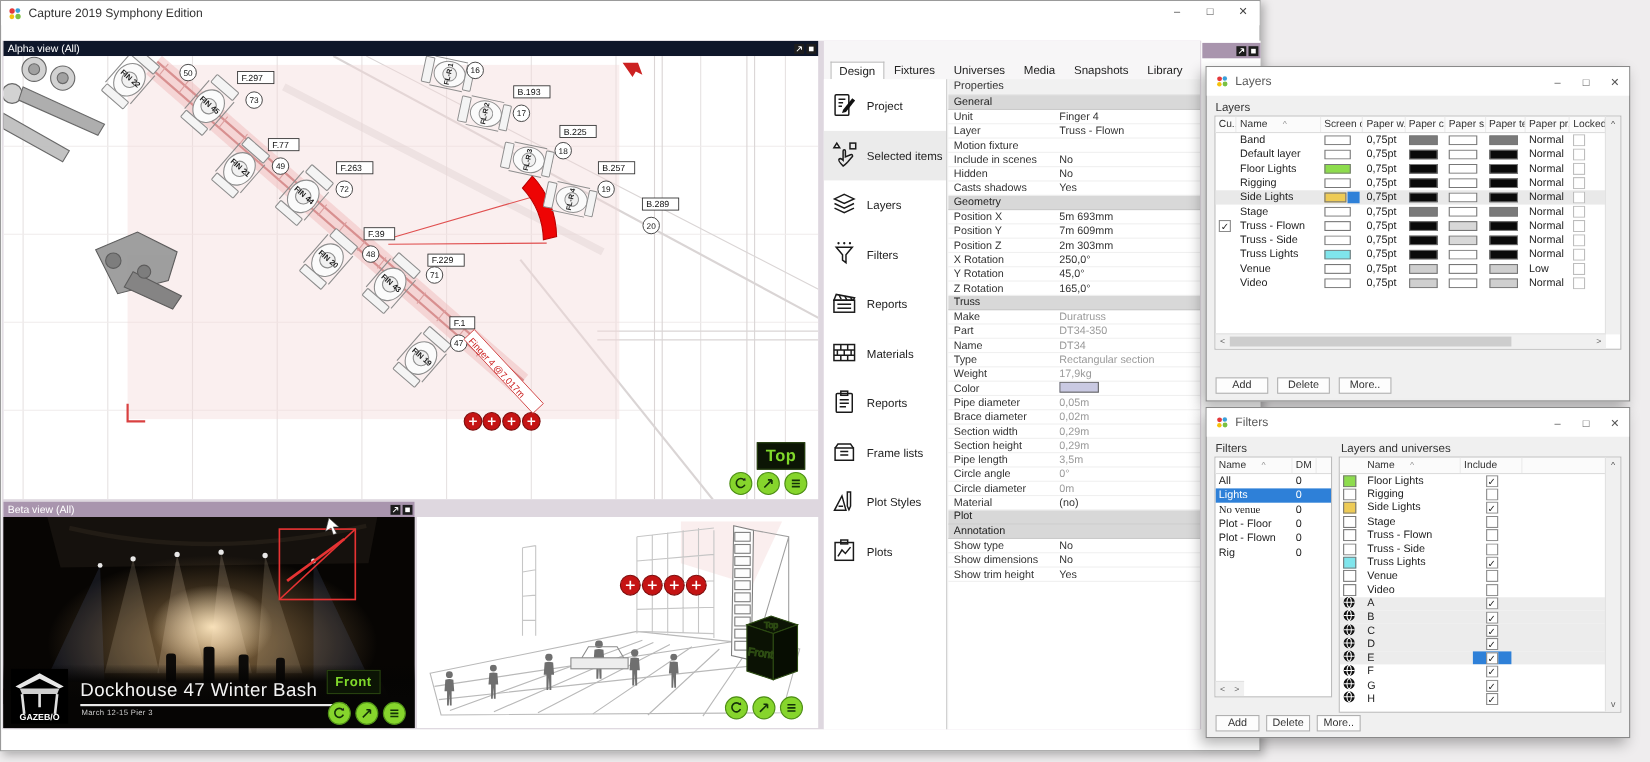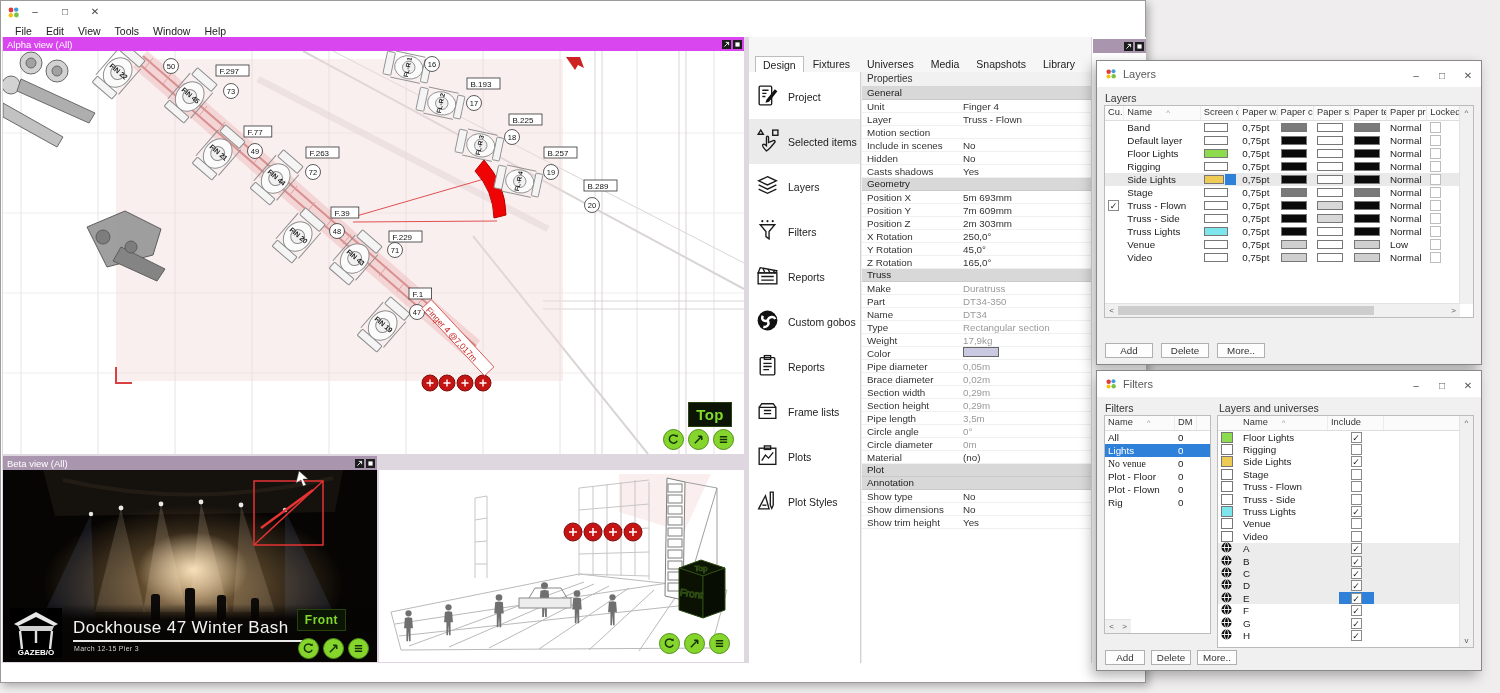--- a/index.html
+++ b/index.html
@@ -11,21 +11,21 @@
   .titlebar{height:22px;display:flex;align-items:center;padding-left:6px;background:#fff}
   .titlebar .t-title{font-size:11px;color:#333;margin-left:6px;flex:1}
   .wctl{display:flex;height:22px}
   .wctl span{width:30px;text-align:center;line-height:22px;font-size:10px;color:#444}
   .menubar{height:15px;display:flex;align-items:center;gap:0;padding-left:7px;background:#fff}
   .menu-item{font-size:10.5px;color:#222;padding:0 7px}
   #workspace-bg{position:absolute;left:1px;top:36px;width:1090px;height:626px;background:#ded7df}
   
   .view{position:absolute;overflow:hidden}
   .vhead{height:14px;display:flex;align-items:center;color:#fff;font-size:9.5px;padding-left:4px;box-sizing:border-box}
-  .vhead.active{background:#d946ef}
+  .vhead.active{background:#0f172a}
   .vhead.inactive{background:#a995ae}
   .vhead .vh-sp{flex:1}
   .vh-ic{width:9px;height:9px;background:#1d1d1d;margin-right:2px;display:inline-flex;align-items:center;justify-content:center}
   .vbody{position:absolute;left:0;right:0;top:14px;bottom:0;background:#fff}
   .view-badge{position:absolute;background:#0c1505;color:#80d92b;border:1px solid #27410f;
     padding:3px 7px;font-size:14px;font-weight:bold;letter-spacing:.5px}
   .navbar{position:absolute;display:flex;gap:4px}
   .navbtn{width:21px;height:21px;border-radius:50%;background:#86d52c;border:1px solid #4f8f18;
     display:flex;align-items:center;justify-content:center;box-sizing:border-box}
   .navbtn svg{width:13px;height:13px;stroke:#143208;fill:none;stroke-width:1.8}
@@ -126,34 +126,27 @@
 <div id="desktop">
 
   <div id="main-window">
     <div class="titlebar">
       <svg width="13" height="13" viewBox="0 0 13 13">
         <circle cx="4" cy="4" r="2.4" fill="#e4393c"></circle>
           <circle cx="9.2" cy="3.6" r="2.2" fill="#3aa0da"></circle>
         <circle cx="3.8" cy="9.2" r="2.2" fill="#f4c20d"></circle>
           <circle cx="9.4" cy="9" r="2.4" fill="#7bc143"></circle>
       </svg>
+      <span class="t-title">Capture 2019 Symphony Edition</span>
       <div class="wctl">
         <span>–</span>
         <span>□</span>
         <span>✕</span>
       </div>
     </div>
-    <div class="menubar" id="menubar">
-        <span class="menu-item">File</span>
-        <span class="menu-item">Edit</span>
-        <span class="menu-item">View</span>
-        <span class="menu-item">Tools</span>
-        <span class="menu-item">Window</span>
-        <span class="menu-item">Help</span>
-      </div>
     <div id="workspace-bg"></div>
 
     <div class="view" style="left:2px;top:36px;width:741px;height:417px">
       <div class="vhead active">
         <span>Alpha view</span>&nbsp;
         <span>(All)</span>
         <span class="vh-sp"></span>
         <span class="vh-ic">
             <svg width="7" height="7" viewBox="0 0 10 10">
               <path d="M2 8L8 2M8 2H4M8 2v4" stroke="#fff" stroke-width="1.3" fill="none"></path>
@@ -613,72 +606,72 @@
             <div class="side-item">
               <span class="sicon"><svg viewBox="0 0 24 24">
                   <rect x="3" y="9.5" width="18" height="10.5"></rect>
                   <path d="M3 9.5L5 4.5l16 3-1 2z"></path>
                   <path d="M7.5 5l1.8 3.6M12.5 6l1.8 3.4M17.5 7l1.6 2.8M6 13h12M6 16.5h12"></path>
                 </svg></span>
               <span class="slabel">Reports</span>
             </div>
             <div class="side-item">
               <span class="sicon"><svg viewBox="0 0 24 24">
-                  <circle cx="12" cy="12" r="9.5" fill="#111" stroke="none"></circle>
-                  <path d="M12 12c1.5-4 6-4.5 7.5-1.5M12 12c-4 1.5-6-1.5-4.5-4.5M12 12c2.5 3.5-.5 7-4 6" stroke="#fff" stroke-width="2.4"></path>
-                </svg></span>
-              <span class="slabel">Custom gobos</span>
+                  <rect x="3" y="5" width="18" height="14"></rect>
+                  <path d="M3 9.7h18M3 14.3h18M9 5v4.7M15 5v4.7M6 9.7v4.6M12 9.7v4.6M18 9.7v4.6M9 14.3V19M15 14.3V19"></path>
+                </svg></span>
+              <span class="slabel">Materials</span>
             </div>
             <div class="side-item">
               <span class="sicon"><svg viewBox="0 0 24 24">
                   <rect x="5" y="4.5" width="14" height="16.5" rx="1"></rect>
                   <rect x="9" y="2.5" width="6" height="3.6"></rect>
                   <path d="M8 10h8M8 13h8M8 16h5.5"></path>
                 </svg></span>
               <span class="slabel">Reports</span>
             </div>
             <div class="side-item">
               <span class="sicon"><svg viewBox="0 0 24 24">
                   <path d="M4 9h16v10.5H4z"></path>
                   <path d="M4 9l2.5-3.5h11L20 9"></path>
                   <path d="M8.5 12h7M8.5 15h7"></path>
                 </svg></span>
               <span class="slabel">Frame lists</span>
             </div>
             <div class="side-item">
               <span class="sicon"><svg viewBox="0 0 24 24">
+                  <path d="M3.5 20L10 7.5 13.5 20z"></path>
+                  <path d="M7 16.5h4"></path>
+                  <path d="M17.5 4v12.5l-1.4 3-1.4-3V4z"></path>
+                </svg></span>
+              <span class="slabel">Plot Styles</span>
+            </div>
+            <div class="side-item">
+              <span class="sicon"><svg viewBox="0 0 24 24">
                   <rect x="4" y="5" width="16" height="15.5"></rect>
                   <rect x="9" y="2.8" width="6" height="3.4"></rect>
                   <path d="M6.5 17l3.5-5.5 3 3 4.5-5.5"></path>
                 </svg></span>
               <span class="slabel">Plots</span>
-            </div>
-            <div class="side-item">
-              <span class="sicon"><svg viewBox="0 0 24 24">
-                  <path d="M3.5 20L10 7.5 13.5 20z"></path>
-                  <path d="M7 16.5h4"></path>
-                  <path d="M17.5 4v12.5l-1.4 3-1.4-3V4z"></path>
-                </svg></span>
-              <span class="slabel">Plot Styles</span>
             </div>
           </div>
         <div id="props">
           <div id="props-title">Properties</div>
           <div id="props-rows">
               <div class="prop-sec">General</div>
               <div class="prop-row">
                 <span class="prop-label">Unit</span>
                 <span class="prop-value">Finger 4</span>
               </div>
               <div class="prop-row">
                 <span class="prop-label">Layer</span>
                 <span class="prop-value">Truss - Flown</span>
               </div>
               <div class="prop-row">
-                <span class="prop-label">Motion section</span>
+                <span class="prop-label">Motion fixture</span>
                 <span class="prop-value"></span>
               </div>
               <div class="prop-row">
                 <span class="prop-label">Include in scenes</span>
                 <span class="prop-value">No</span>
               </div>
               <div class="prop-row">
                 <span class="prop-label">Hidden</span>
                 <span class="prop-value">No</span>
               </div>

